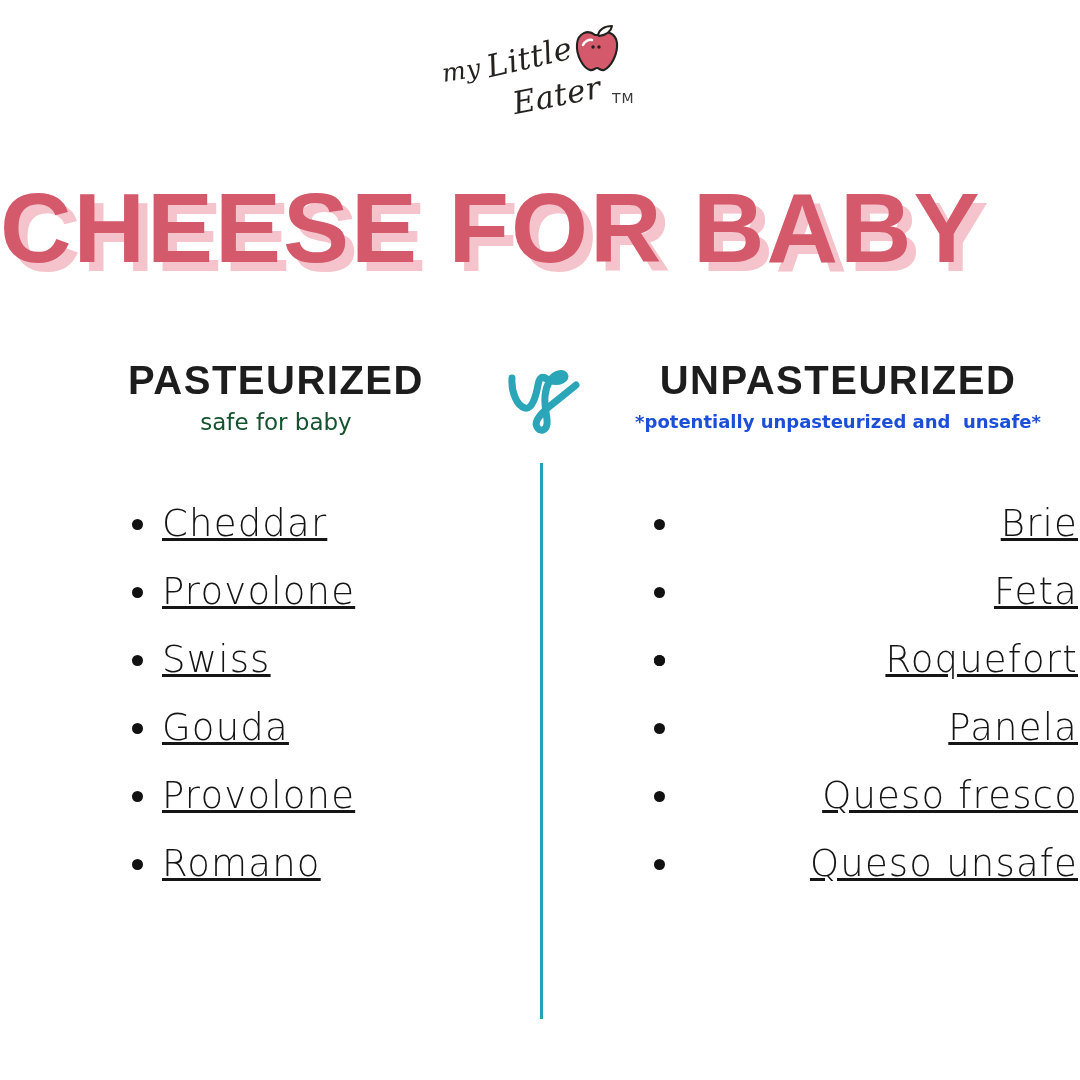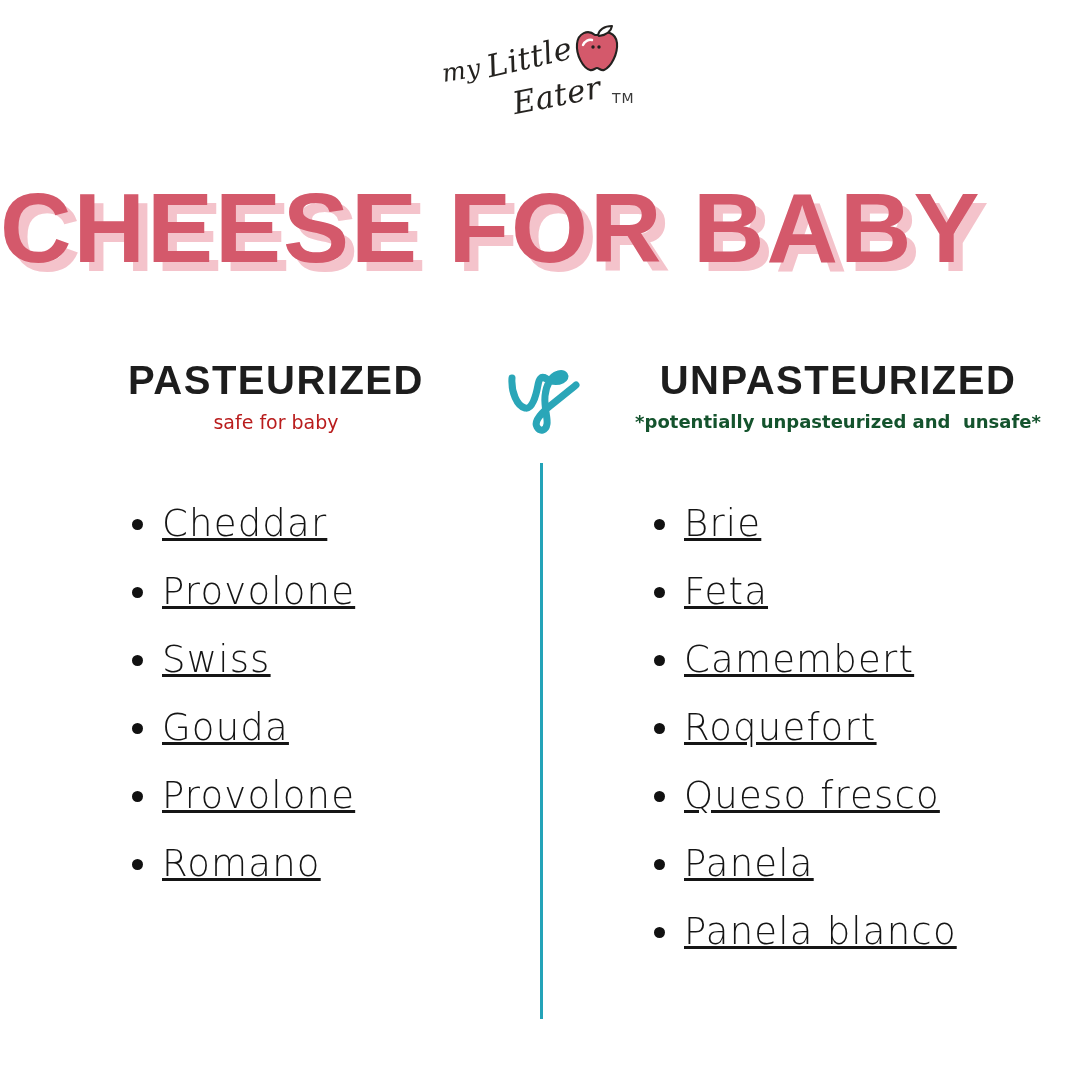--- a/index.html
+++ b/index.html
@@ -112,31 +112,31 @@
     font-weight: bold;
     font-size: 40px;
     line-height: 44px;
     letter-spacing: 1.5px;
     color: #1d1d1d;
     text-align: center;
     white-space: nowrap;
   }
   .col-sub {
     font-family: "DejaVu Sans", sans-serif;
-    font-size: 19px;
+    font-size: 23px;
     line-height: 24px;
-    color: #b91c1c;
+    color: #14532d;
     text-align: center;
     margin-top: 8px;
     white-space: nowrap;
   }
   #col-right .col-sub {
     font-weight: bold;
     font-size: 18px;
-    color: #14532d;
+    color: #1d4ed8;
     white-space: pre;
   }
 
   .cheese-list {
     list-style: none;
     margin: 0;
     padding: 0;
     margin-top: 56px;
   }
   .cheese-list li {
@@ -144,21 +144,21 @@
     font-weight: 300;
     font-size: 37px;
     line-height: 68px;
     letter-spacing: 1.2px;
     color: #151515;
     position: relative;
     padding-left: 126px;
     white-space: nowrap;
     text-decoration: underline;
   }
-  #col-right .cheese-list li { padding-left: 86px; }
+  #col-right .cheese-list li { padding-left: 86px; text-align: right; }
   .cheese-list li .bullet {
     position: absolute;
     left: 96px;
     top: 29px;
     width: 11px;
     height: 11px;
     border-radius: 50%;
     background: #111111;
   }
   #col-right .cheese-list li .bullet { left: 56px; }
@@ -215,25 +215,25 @@
       <li><span class="bullet"></span><span>Romano</span></li>
     </ul>
   </div>
 
   <div class="column" id="col-right">
     <div class="col-heading">UNPASTEURIZED</div>
     <div class="col-sub">*potentially unpasteurized and  unsafe*</div>
     <ul class="cheese-list">
       <li><span class="bullet"></span><span>Brie</span></li>
       <li><span class="bullet"></span><span>Feta</span></li>
-      <li><span class="bullet"></span><span>Camembert</span></li>
+      <li><span class="bullet"></span></li>
       <li><span class="bullet"></span><span>Roquefort</span></li>
+      <li><span class="bullet"></span><span>Panela</span></li>
       <li><span class="bullet"></span><span>Queso fresco</span></li>
-      <li><span class="bullet"></span><span>Panela</span></li>
-      <li><span class="bullet"></span><span>Panela blanco</span></li>
+      <li><span class="bullet"></span><span>Queso unsafe</span></li>
     </ul>
   </div>
 
 </div>
 
 <div id="divider-line"></div>
 
 <svg id="vs-mark" viewBox="0 0 92 84">
   <g fill="none" stroke="#2aa6b8" stroke-width="7" stroke-linecap="round" stroke-linejoin="round">
     <path d="M14 26 C13 40, 19 54, 27 56 C34 58, 38 44, 40 33 C41 27, 43 24, 47 26"></path>

